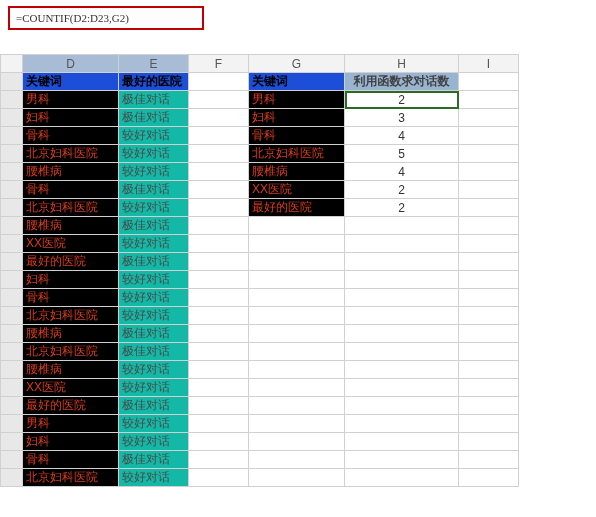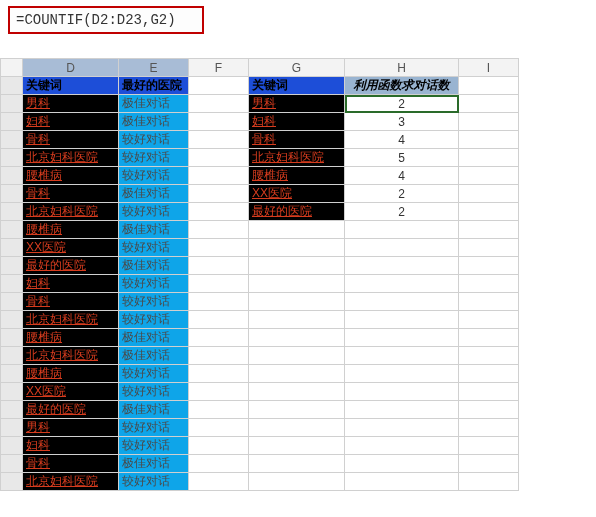--- a/index.html
+++ b/index.html
@@ -11,22 +11,22 @@
     height: 517px;
     overflow: hidden;
   }
   .formula-container {
     padding: 6px 8px;
   }
   .formula-box {
     border: 2px solid #c00000;
     display: inline-block;
     padding: 4px 6px;
-    font-size: 14px;
-    font-family: Liberation Mono, monospace;
+    font-size: 11px;
+    font-family: Liberation Serif, serif;
     color: #333;
     min-width: 180px;
     background: #fdfdfd;
   }
   .sheet {
     border-collapse: collapse;
     table-layout: fixed;
     margin-top: 18px;
   }
   .sheet td, .sheet th {
@@ -54,32 +54,30 @@
   .col-G { width: 96px; }
   .col-H { width: 114px; }
   .col-I { width: 60px; }
   .hdr {
     background: #1d4ed8;
     color: #000;
     font-weight: bold;
   }
   .sel-hdr {
     background: #99b4d1;
-    color: #000000;
+    color: #404040;
     text-align: center;
     font-weight: bold;
-    font-style: italic;
   }
   .data-cell {
     background: #000;
     color: #d63c1e;
-    text-decoration: underline;
   }
   .type-cell {
-    background: #0ea5e9;
+    background: #14b8a6;
     color: #4a4a4a;
   }
   .val-cell {
     text-align: center;
     color: #333;
   }
   .active-cell {
     outline: 2px solid #2a6b2a;
     outline-offset: -2px;
     text-align: center;

